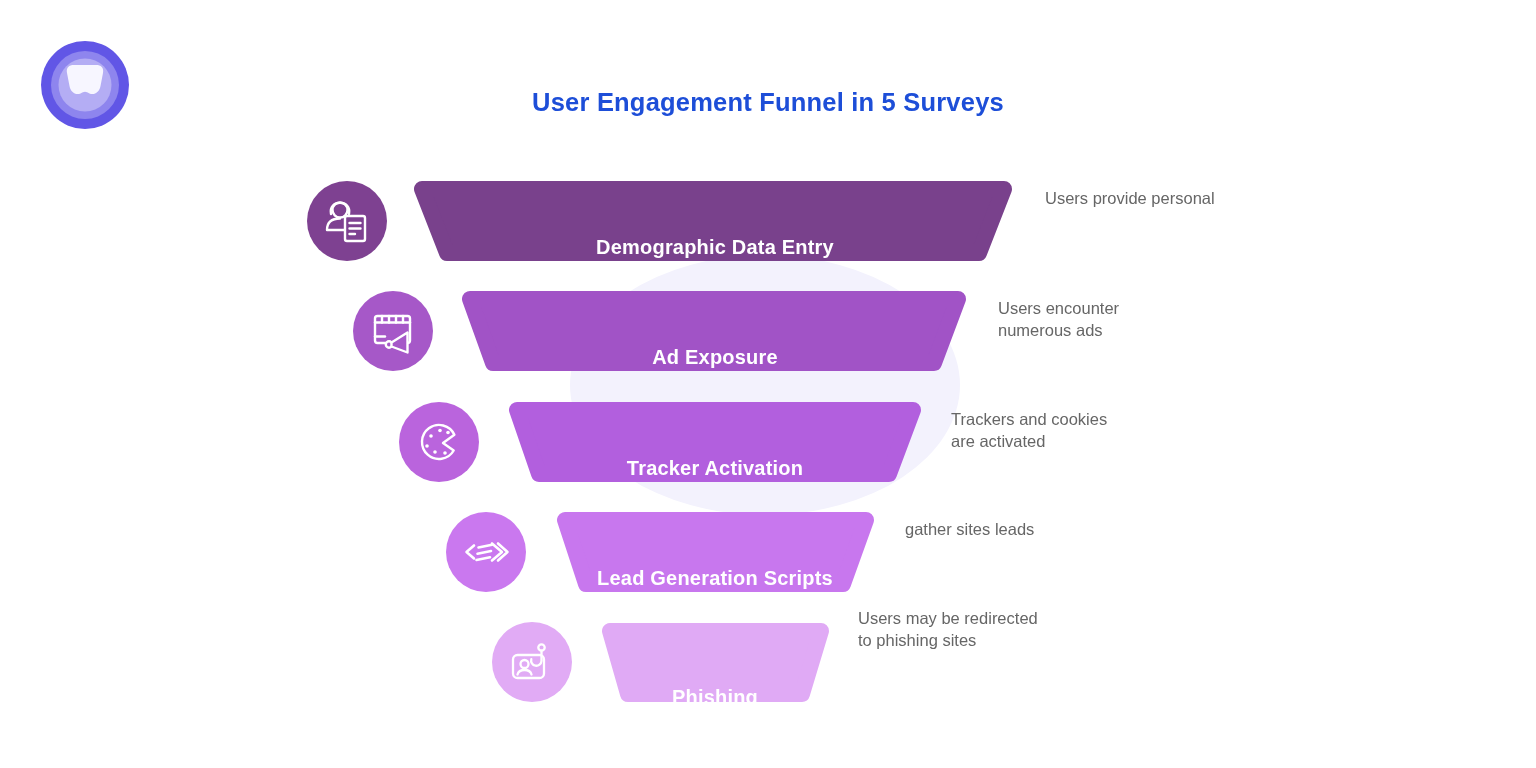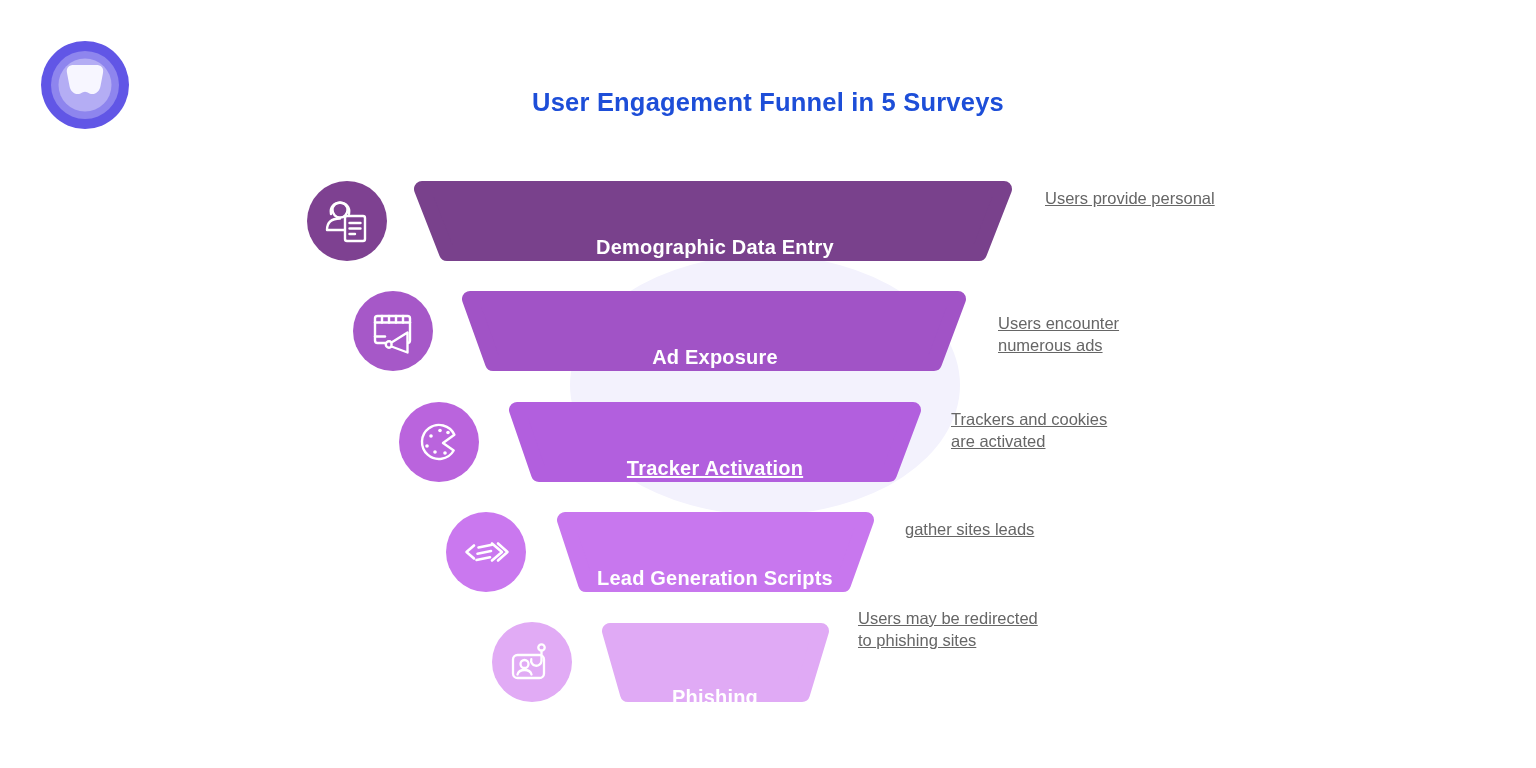--- a/index.html
+++ b/index.html
@@ -15,21 +15,21 @@
   .stage-label{
     position:absolute;left:515px;width:400px;height:80px;
     display:flex;flex-direction:column;align-items:center;justify-content:flex-end;
     color:#ffffff;font-size:20px;font-weight:700;line-height:27px;letter-spacing:.2px;
     pointer-events:none;
   }
   .stage-desc{
     position:absolute;width:250px;color:#666666;font-size:16.5px;line-height:21.5px;
     pointer-events:none;
   }
-  .stage-desc div{white-space:nowrap;text-decoration:underline;}
+  .stage-desc div{white-space:nowrap;}
   #logo{position:absolute;left:37px;top:37px;}
 </style>
 </head>
 <body>
 
 <div id="canvas">
 
   <svg id="logo" width="96" height="96" viewBox="0 0 96 96">
     <circle cx="48" cy="48" r="44" fill="#6156e6"></circle>
     <circle cx="48" cy="48" r="34" fill="#8e85ee"></circle>
@@ -107,25 +107,25 @@
   <div id="overlays">
       <div class="stage-label" style="top: 181px;">
         <div>Demographic Data Entry</div>
       </div>
       <div class="stage-desc" style="left: 1045px; top: 188px;">
         <div>Users provide personal</div>
       </div>
       <div class="stage-label" style="top: 291px;">
         <div>Ad Exposure</div>
       </div>
-      <div class="stage-desc" style="left: 998px; top: 298px; margin-top: 15px;">
+      <div class="stage-desc" style="left: 998px; top: 298px;">
         <div>Users encounter</div>
         <div>numerous ads</div>
       </div>
-      <div class="stage-label" style="top: 402px; text-decoration: underline;">
+      <div class="stage-label" style="top: 402px;">
         <div>Tracker Activation</div>
       </div>
       <div class="stage-desc" style="left: 951px; top: 409px;">
         <div>Trackers and cookies</div>
         <div>are activated</div>
       </div>
       <div class="stage-label" style="top: 512px;">
         <div>Lead Generation Scripts</div>
       </div>
       <div class="stage-desc" style="left: 905px; top: 519px;">

